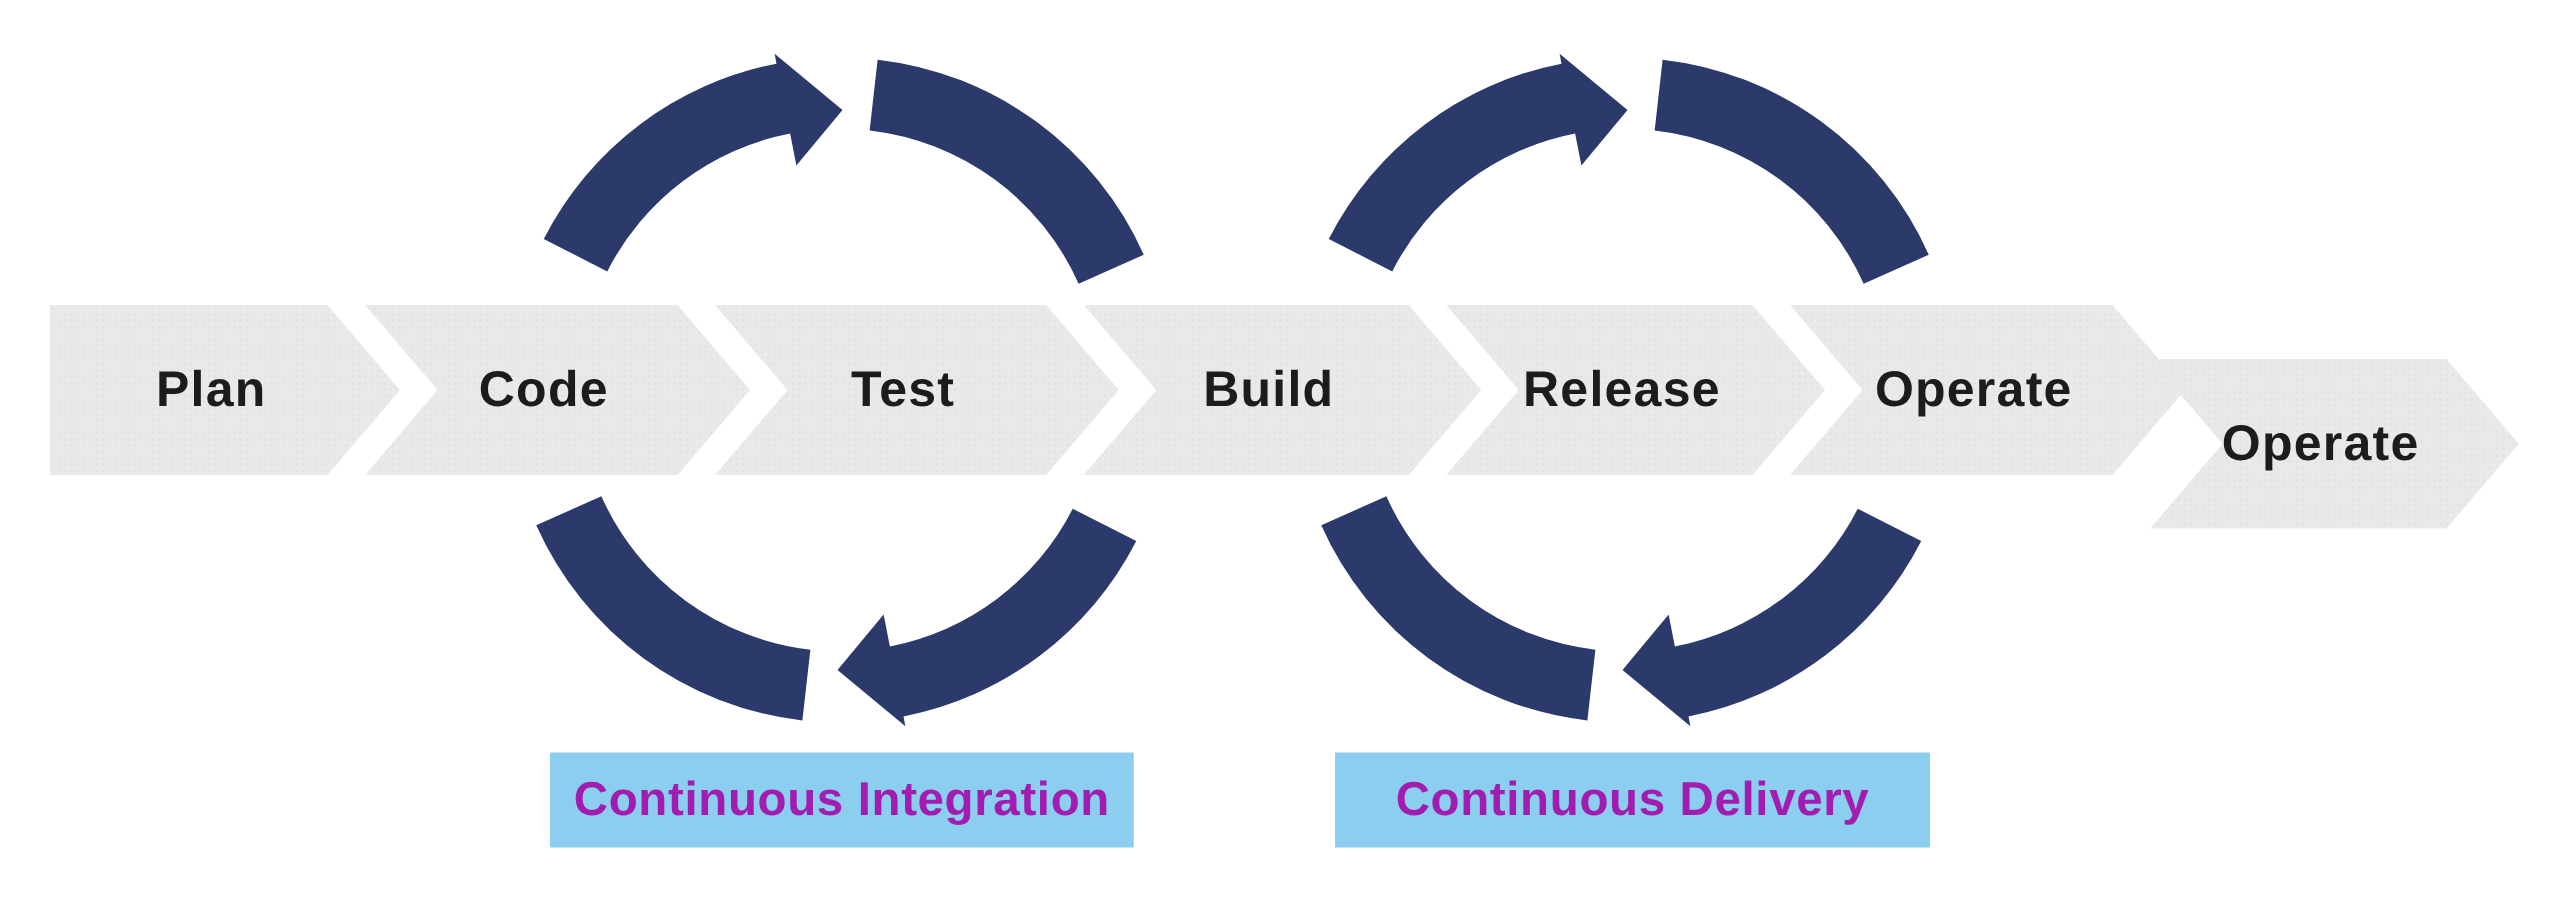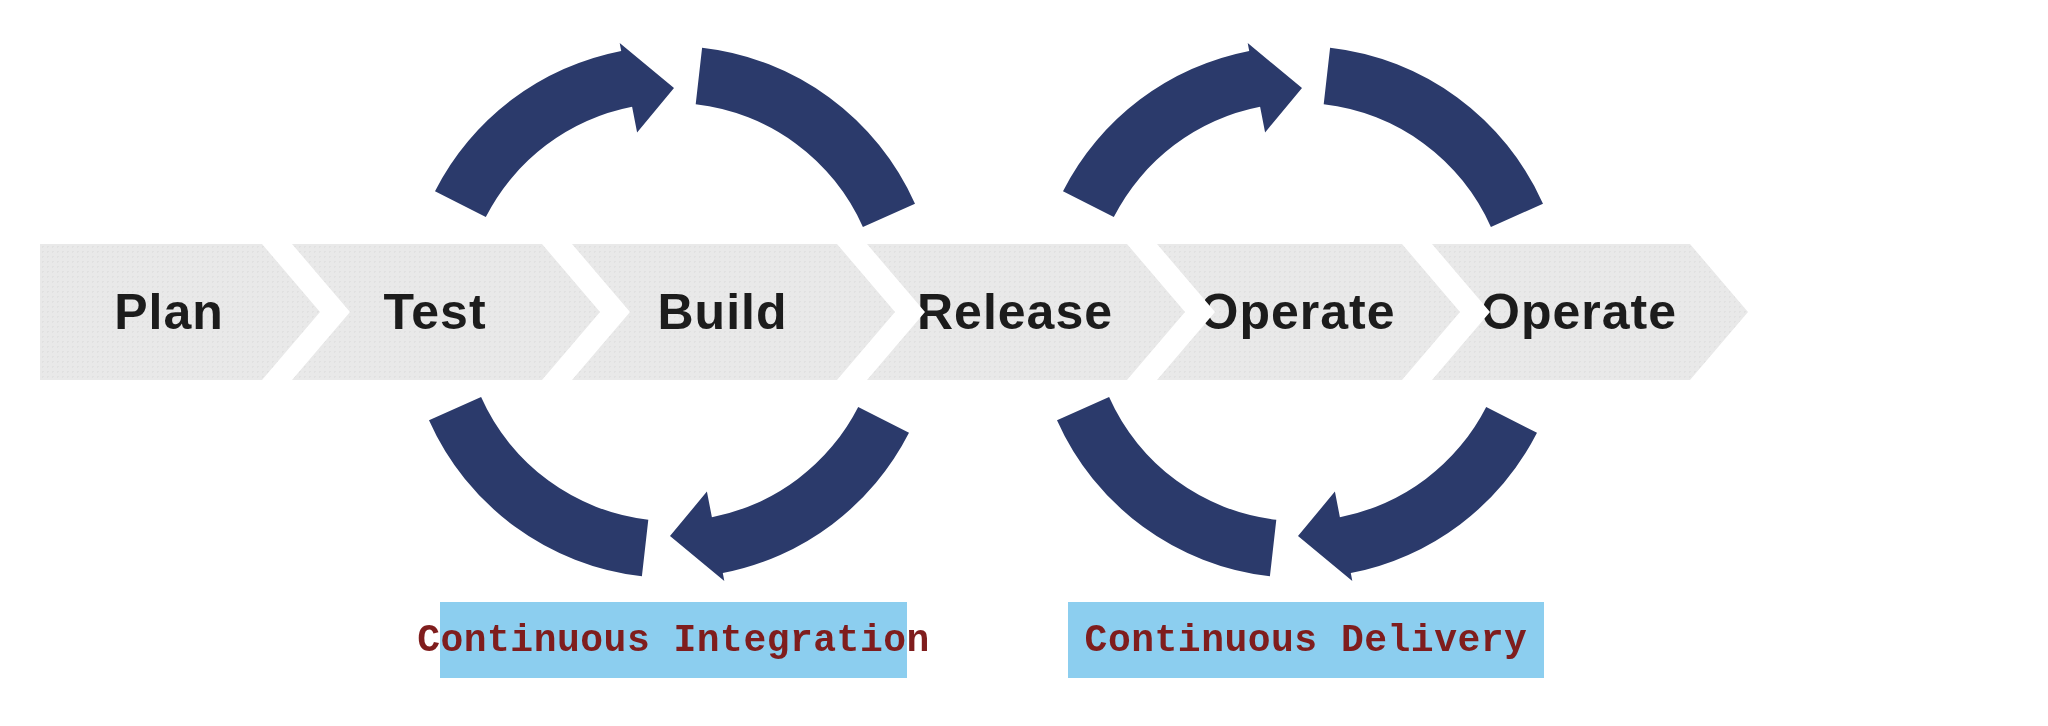--- a/index.html
+++ b/index.html
@@ -37,32 +37,32 @@
   }
   .seg + .seg{margin-left:-28px;}
   .seg:nth-child(1){width:280px;}
   .seg:nth-child(2){width:308px;}
   .seg:nth-child(3){width:323px;}
   .seg:nth-child(4){width:318px;}
   .seg:nth-child(5){width:303px;}
   .seg:nth-child(6){width:316px;}
   .seg:nth-child(7){width:295px;margin-top:43px;}
   .seg .stage-label{
-    font-size:50px;font-weight:700;color:var(--text-dark);
+    font-size:40px;font-weight:700;color:var(--text-dark);
     letter-spacing:1px;white-space:nowrap;
   }
 
   
   .cycle-label{
     position:absolute;top:602px;height:76px;
     background:var(--label-blue);
     display:flex;align-items:center;justify-content:center;
   }
   .cycle-label span{
-    font-size:38px;font-weight:700;color:#7f1d1d;letter-spacing:0.5px;white-space:nowrap;font-family:Liberation Mono, monospace;
+    font-size:38px;font-weight:700;color:#a21caf;letter-spacing:0.5px;white-space:nowrap;
   }
   .ci-label{left:440px;width:467px;}
   .cd-label{left:1068px;width:476px;}
 </style>
 </head>
 <body>
 
 <div class="canvas">
 
   <svg class="cycles-svg" viewBox="0 0 2048 726" xmlns="http://www.w3.org/2000/svg">
@@ -78,20 +78,23 @@
         <path d="M 1537.0 432.8 A 266 266 0 0 1 1350.8 573.1 L 1352.3 581.0 L 1298.0 536.0 L 1334.9 491.6 L 1339.9 517.2 A 209 209 0 0 0 1486.2 406.9 Z" fill="#2b3a6b"></path>
         <path d="M 1269.9 576.3 A 266 266 0 0 1 1057.0 420.2 L 1109.1 397.0 A 209 209 0 0 0 1276.3 519.7 Z" fill="#2b3a6b"></path>
       </g>
   </svg>
 
   <div class="band">
     <div class="seg">
       <span class="stage-label">Plan</span>
     </div>
     <div class="seg">
+      <span class="stage-label">Code</span>
+    </div>
+    <div class="seg">
       <span class="stage-label">Test</span>
     </div>
     <div class="seg">
       <span class="stage-label">Build</span>
     </div>
     <div class="seg">
       <span class="stage-label">Release</span>
     </div>
     <div class="seg">
       <span class="stage-label">Operate</span>

